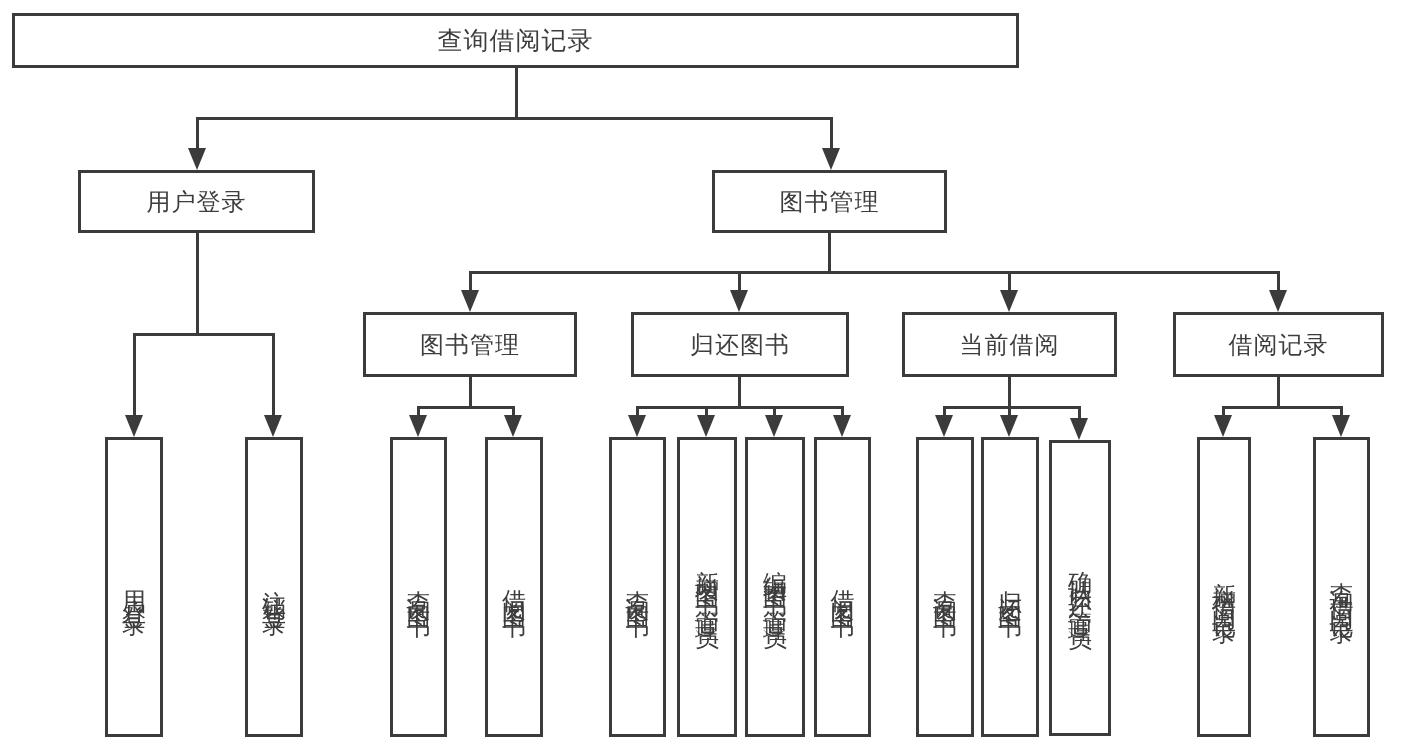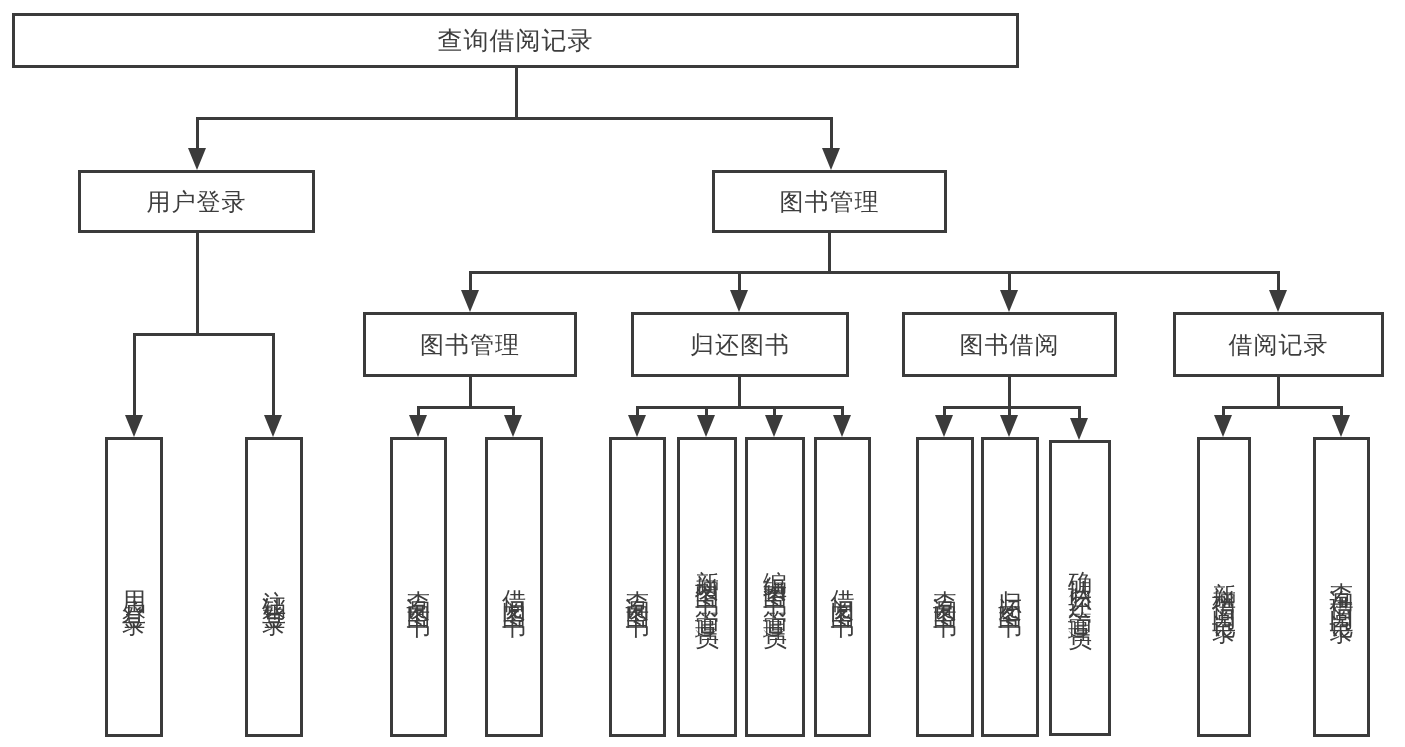--- a/index.html
+++ b/index.html
@@ -80,21 +80,21 @@
   <div class="vline" style="left:1277px; top:271px; height:22px;"></div>
   <div class="arrow" style="left:1269px; top:290px;"></div>
 
   <div class="hbox" style="left:363px; top:312px; width:214px; height:65px;">
     <span>图书管理</span>
   </div>
   <div class="hbox" style="left:631px; top:312px; width:218px; height:65px;">
     <span>归还图书</span>
   </div>
   <div class="hbox" style="left:902px; top:312px; width:215px; height:65px;">
-    <span>图书借阅</span>
+    <span>当前借阅</span>
   </div>
   <div class="hbox" style="left:1173px; top:312px; width:211px; height:65px;">
     <span>借阅记录</span>
   </div>
 
   <div class="vline" style="left:469px; top:377px; height:31px;"></div>
   <div class="hline" style="left:417px; top:406px; width:98px;"></div>
   <div class="vline" style="left:417px; top:406px; height:15px;"></div>
   <div class="arrow" style="left:409px; top:415px;"></div>
   <div class="vline" style="left:512px; top:406px; height:15px;"></div>

